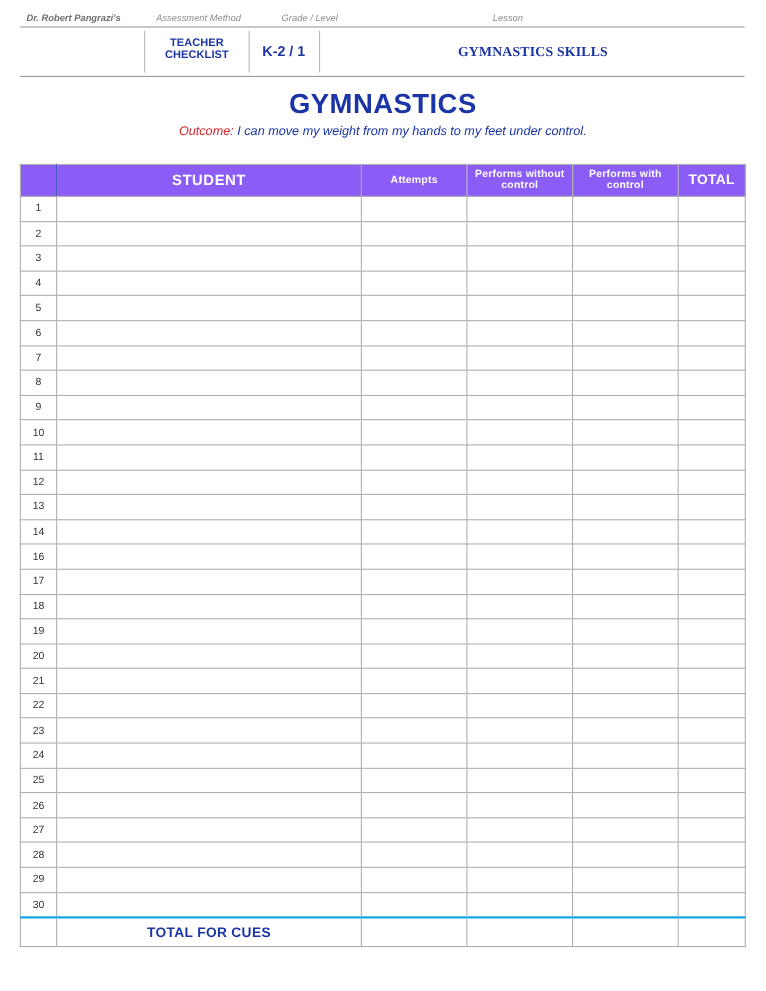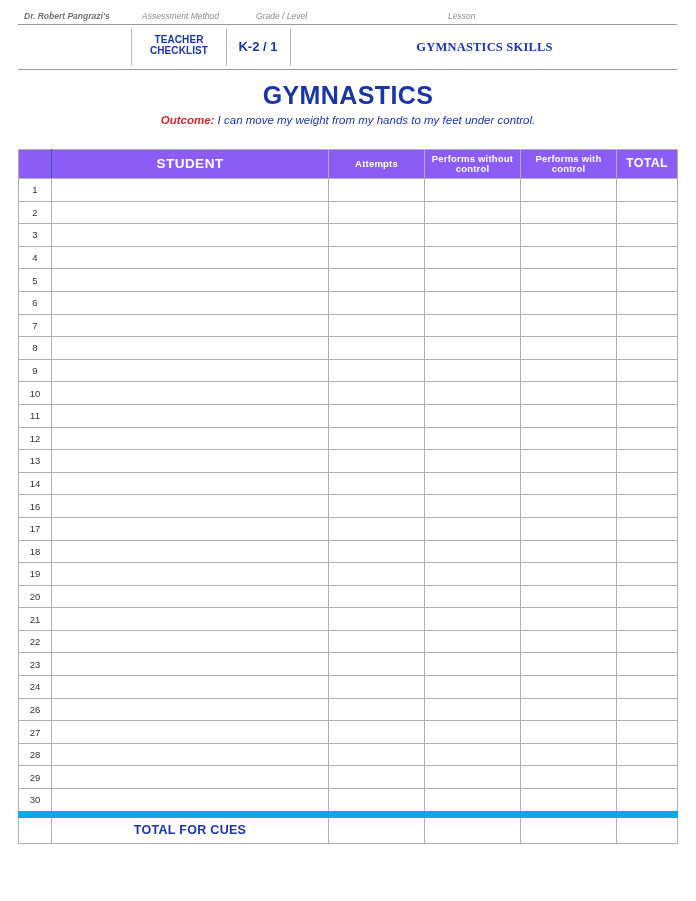--- a/index.html
+++ b/index.html
@@ -162,21 +162,21 @@
   }
   .outcome {
     margin-top: 3px;
     font-size: 11.5px;
     font-style: italic;
     color: #1b34a6;
     line-height: 15px;
   }
   .outcome-label {
     color: #d2272d;
-    font-weight: bold;
+    font-weight: normal;
     font-style: italic;
   }
 
   
   .tbl-wrap {
     position: absolute;
     left: 18px;
     top: 149px;
     width: 659px;
   }
@@ -218,21 +218,21 @@
   td.num-cell {
     text-align: center;
     font-size: 9.5px;
     color: #333333;
     font-weight: normal;
     padding-left: 1px;
   }
 
   tr.total-row td {
     height: 25px;
-    border-top: 7px solid #0ea5e9;
+    border-top: 2px solid #0ea5e9;
     background: #ffffff;
     margin-top: 41px;
   }
   td.total-label {
     text-align: center;
     color: #1b34a6;
     font-weight: bold;
     font-size: 12.5px;
     letter-spacing: 0.3px;
   }
@@ -475,20 +475,28 @@
           </tr>
           <tr class="data-row">
             <td class="num-cell">24</td>
             <td></td>
             <td></td>
             <td></td>
             <td></td>
             <td></td>
           </tr>
           <tr class="data-row">
+            <td class="num-cell">25</td>
+            <td></td>
+            <td></td>
+            <td></td>
+            <td></td>
+            <td></td>
+          </tr>
+          <tr class="data-row">
             <td class="num-cell">26</td>
             <td></td>
             <td></td>
             <td></td>
             <td></td>
             <td></td>
           </tr>
           <tr class="data-row">
             <td class="num-cell">27</td>
             <td></td>

